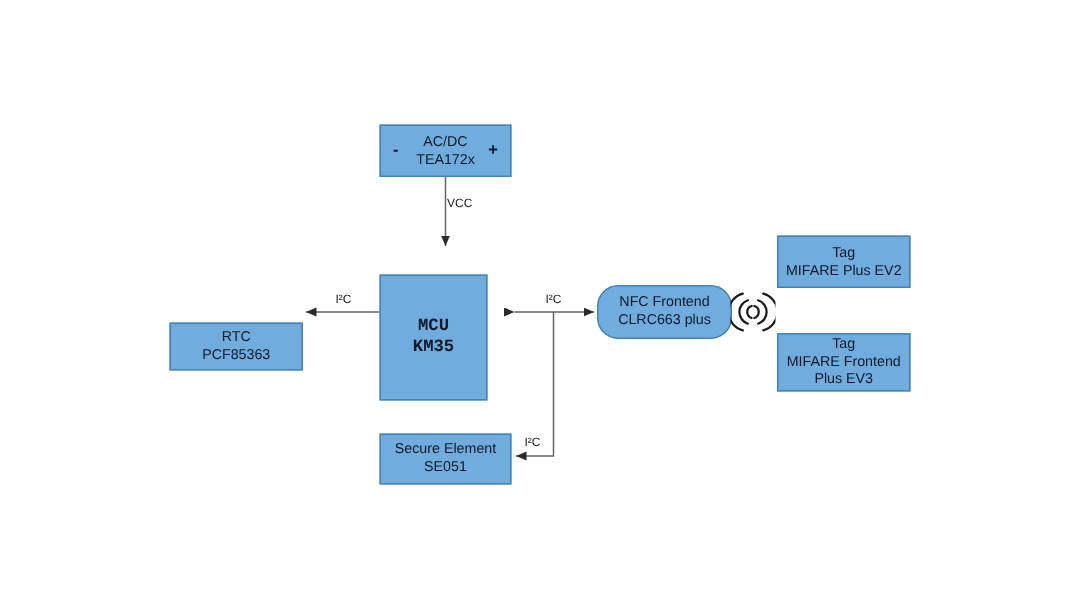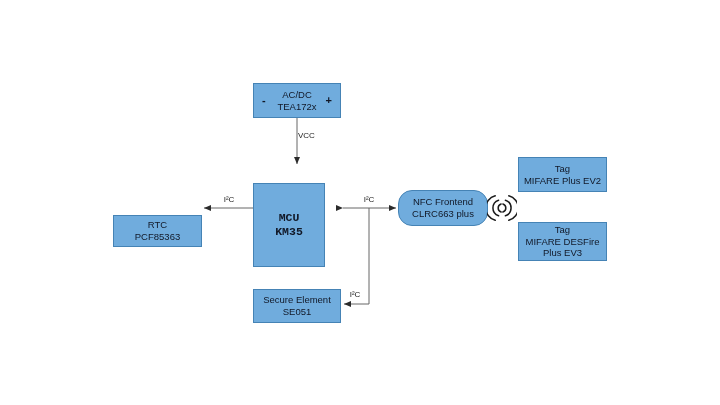--- a/index.html
+++ b/index.html
@@ -108,21 +108,21 @@
     <span>SE051</span>
   </div>
 
   <div class="box" id="box-tag1">
     <span>Tag</span>
     <span>MIFARE Plus EV2</span>
   </div>
 
   <div class="box" id="box-tag2">
     <span>Tag</span>
-    <span>MIFARE DESFire</span>
+    <span>MIFARE Frontend</span>
     <span>Plus EV3</span>
   </div>
 
   <div class="conn-label" id="label-vcc">VCC</div>
   <div class="conn-label" id="label-i2c-rtc">I²C</div>
   <div class="conn-label" id="label-i2c-nfc">I²C</div>
   <div class="conn-label" id="label-i2c-se">I²C</div>
 
   <svg class="rf-icon" viewBox="0 0 30 28">
     <g fill="none" stroke="#1a1a1a" stroke-width="1.5" stroke-linecap="round">

